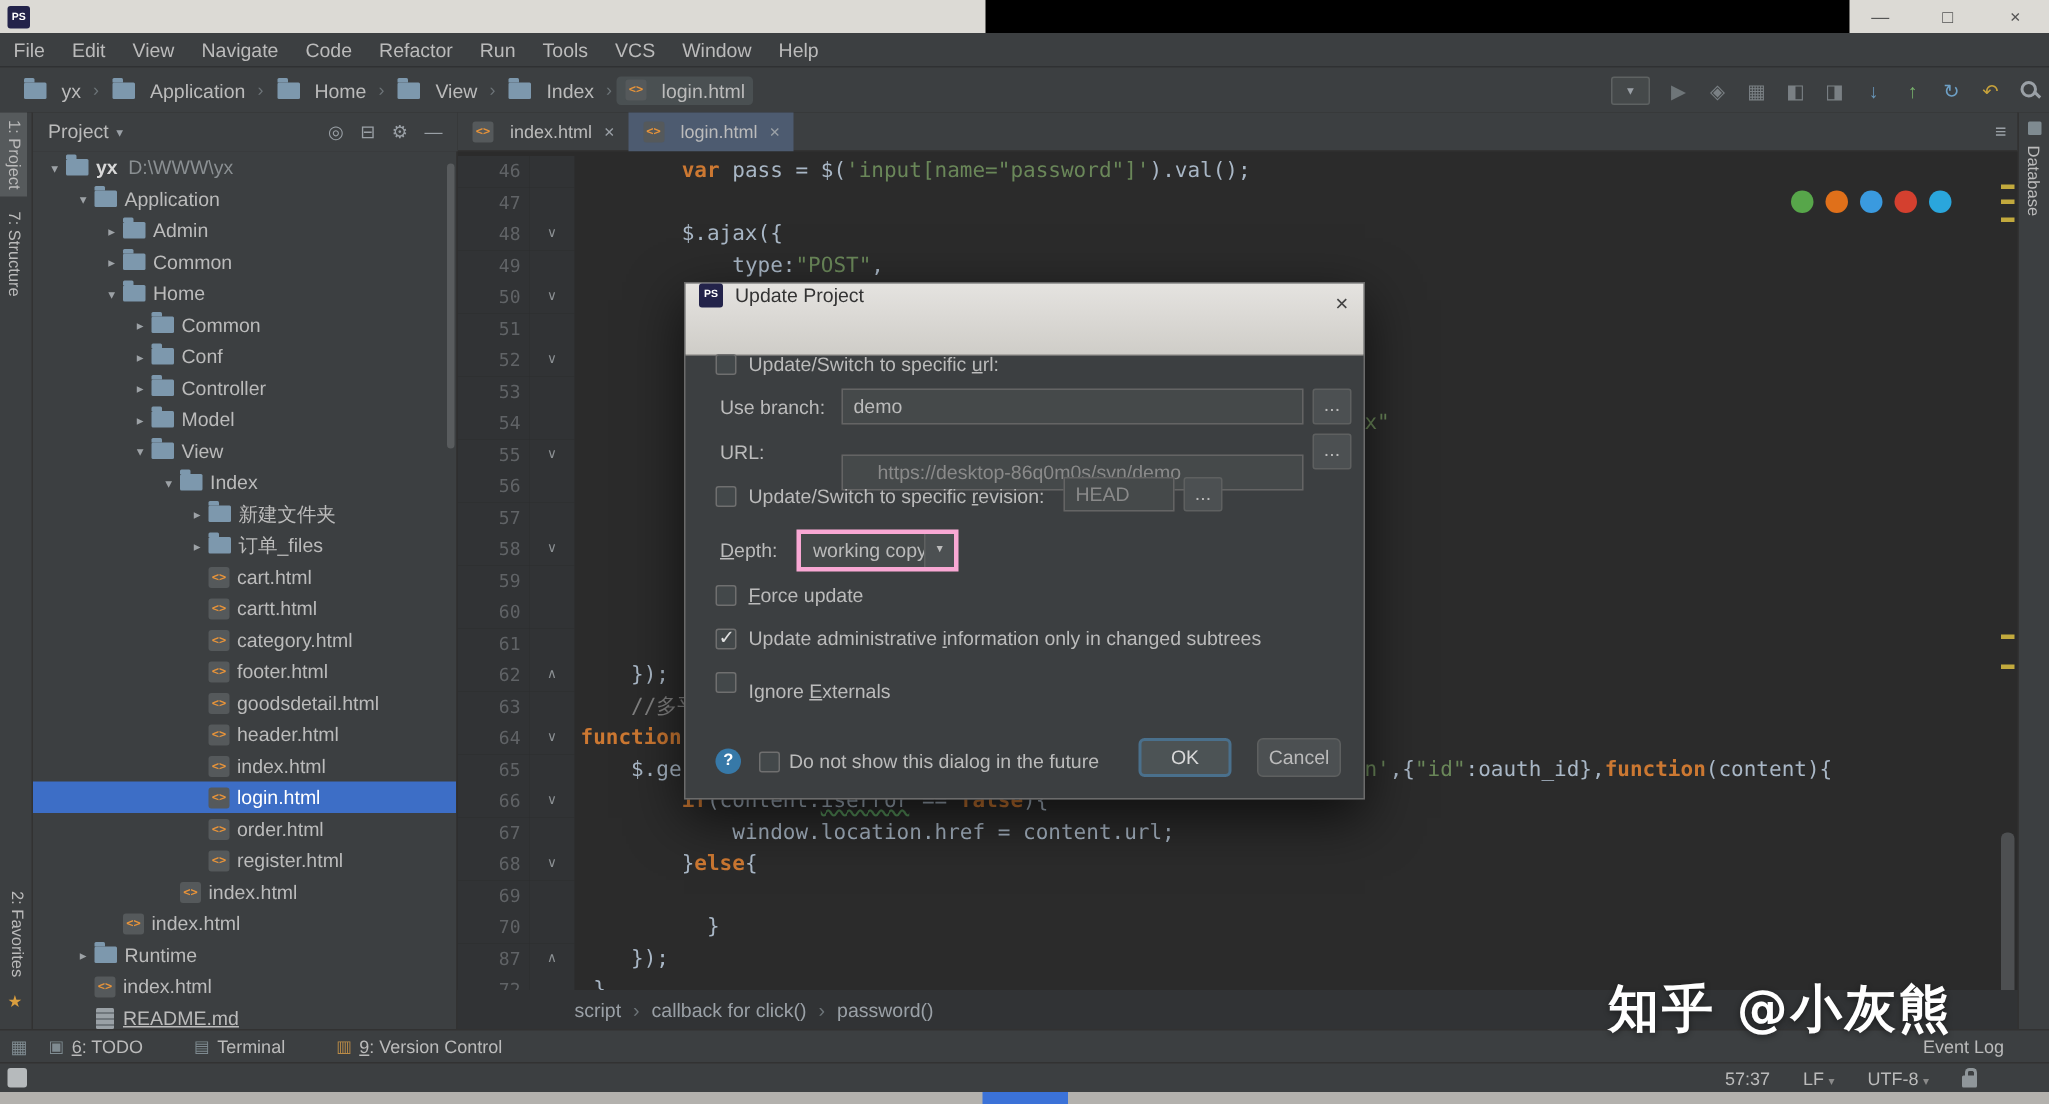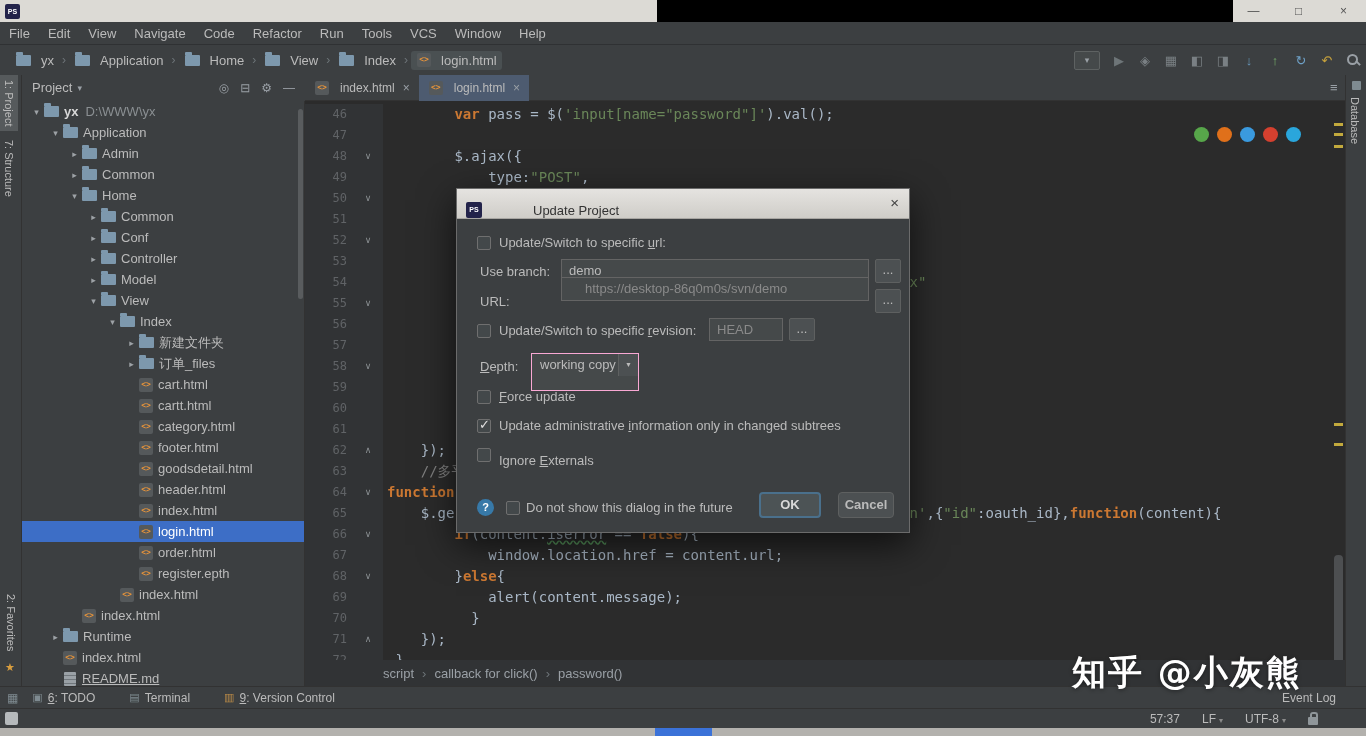--- a/index.html
+++ b/index.html
@@ -110,42 +110,42 @@
   .sb-right{position:absolute;right:48px;top:0;height:20px;display:flex;align-items:center;gap:22px;}
   .sb-caret-down{font-size:8px;color:#8a8a8a;margin-left:3px;}
   .lock{position:relative;width:10px;height:8px;background:#8f969a;border-radius:1px;margin-top:3px;}
   .lock::before{content:"";position:absolute;top:-5px;left:2px;width:4px;height:5px;
                 border:2px solid #8f969a;border-bottom:none;border-radius:3px 3px 0 0;}
   .bottom-strip{position:absolute;left:0;top:728px;width:1366px;height:8px;background:#b3b1ad;}
   .progress-seg{position:absolute;left:655px;top:0;width:57px;height:8px;background:#3b72d8;}
   
   .dialog{position:absolute;left:456px;top:188px;width:454px;height:345px;background:#3c3f41;
           border:1px solid #6b6b6b;box-shadow:0 12px 34px rgba(0,0,0,0.65);z-index:50;font-size:13px;}
-  .dlg-title{position:absolute;left:0;top:0;right:0;height:30px;
-             background:linear-gradient(#e5e3e0,#cfcdc8);display:flex;align-items:flex-end;
-             color:#333;border-bottom:1px solid #a8a6a2;gap:43px;}
+  .dlg-title{position:absolute;left:0;top:0;right:0;height:48px;
+             background:linear-gradient(#e5e3e0,#cfcdc8);display:flex;align-items:flex-start;
+             color:#333;border-bottom:1px solid #a8a6a2;}
   .dlg-icon{display:inline-block;width:16px;height:16px;margin:0 8px 0 9px;background:#23234a;color:#fff;
             font:bold 7px/16px "Liberation Sans",sans-serif;text-align:center;border-radius:2px;}
   .dlg-close{position:absolute;right:10px;top:6px;color:#444;font-size:15px;line-height:16px;}
   .cb{position:absolute;width:14px;height:14px;background:#43484a;border:1px solid #6f6f6f;border-radius:2px;}
   .cb.checked::after{content:"✓";position:absolute;left:1px;top:-3px;color:#e0e0e0;font-size:13px;}
   .dl{position:absolute;color:#bbbbbb;white-space:nowrap;}
   .fld{position:absolute;background:#45494a;border:1px solid #646464;color:#bbbbbb;
        padding:0 7px;height:24px;line-height:22px;white-space:nowrap;overflow:hidden;}
   .fld.dim{color:#8a8a8a;}
   .browse{position:absolute;width:26px;height:24px;background:#4c5052;border:1px solid #5e6060;
           border-radius:2px;color:#bbbbbb;text-align:center;line-height:20px;font-size:13px;}
-  .combo-d{position:absolute;width:108px;height:38px;background:#45494a;border:1px solid #f9a8d4;
+  .combo-d{position:absolute;width:108px;height:28px;background:#45494a;border:3px solid #f9a8d4;
            color:#bbbbbb;line-height:22px;padding-left:8px;}
   .combo-arrow{position:absolute;right:0;top:0;width:20px;height:22px;background:#4c5052;
                border-left:1px solid #5e6060;text-align:center;font-size:7px;line-height:22px;color:#bbbbbb;}
   .help{position:absolute;width:17px;height:17px;border-radius:50%;background:#3779a8;color:#fff;
         font:bold 11px/17px "Liberation Sans",sans-serif;text-align:center;}
   .btn{position:absolute;height:26px;background:#4c5052;border:1px solid #5e6060;border-radius:4px;
-       color:#bbbbbb;text-align:center;line-height:24px;font-weight:bold;}
+       color:#bbbbbb;text-align:center;line-height:24px;}
   .btn-ok{border:2px solid #4a708c;line-height:22px;background:#4c5355;color:#d8d8d8;}
   
   .watermark{position:absolute;left:1072px;top:650px;z-index:100;color:#ffffff;font-size:34px;
              font-weight:bold;letter-spacing:2px;font-family:"DejaVu Sans",sans-serif;
              text-shadow:0 1px 4px rgba(0,0,0,0.45);white-space:nowrap;}
 </style>
 </head>
 <body>
 
 <div class="stage">
@@ -353,21 +353,21 @@
         <span class="tlabel">login.html</span>
       </div>
       <div class="trow" style="padding-left: 103px;">
         <span class="tw"></span>
         <span class="ic-html">&lt;&gt;</span>
         <span class="tlabel">order.html</span>
       </div>
       <div class="trow" style="padding-left: 103px;">
         <span class="tw"></span>
         <span class="ic-html">&lt;&gt;</span>
-        <span class="tlabel">register.epth</span>
+        <span class="tlabel">register.html</span>
       </div>
       <div class="trow" style="padding-left: 84px;">
         <span class="tw"></span>
         <span class="ic-html">&lt;&gt;</span>
         <span class="tlabel">index.html</span>
       </div>
       <div class="trow" style="padding-left: 46px;">
         <span class="tw"></span>
         <span class="ic-html">&lt;&gt;</span>
         <span class="tlabel">index.html</span>
@@ -502,29 +502,28 @@
         <span class="code"><span class="tk-d">            </span><span class="tk-d">window.location.href = content.url;</span></span>
       </div>
       <div class="code-line">
         <span class="ln">68</span>
         <span class="fold">∨</span>
         <span class="code"><span class="tk-d">        </span><span class="tk-d">}</span><span class="tk-k">else</span><span class="tk-d">{</span></span>
       </div>
       <div class="code-line">
         <span class="ln">69</span>
         <span class="fold"></span>
-        <span class="code"><span class="tk-d">            </span><span class="tk-d">alert(content.message);</span></span>
       </div>
       <div class="code-line">
         <span class="ln">70</span>
         <span class="fold"></span>
         <span class="code"><span class="tk-d">          </span><span class="tk-d">}</span></span>
       </div>
       <div class="code-line">
-        <span class="ln">71</span>
+        <span class="ln">87</span>
         <span class="fold">∧</span>
         <span class="code"><span class="tk-d">    </span><span class="tk-d">});</span></span>
       </div>
       <div class="code-line">
         <span class="ln">72</span>
         <span class="fold"></span>
         <span class="code"><span class="tk-d"> </span><span class="tk-d">}</span></span>
       </div>
     </div>
 
@@ -561,21 +560,21 @@
     </div>
 
     <span class="cb" style="left:20px;top:47px;"></span>
     <span class="dl" style="left:42px;top:46px;"><span>Update/Switch to specific </span><span class="mn">u</span><span>rl:</span></span>
 
     <span class="dl" style="left:23px;top:75px;">Use branch:</span>
     <span class="fld" style="left:104px;top:70px;width:308px;">demo</span>
     <span class="browse" style="left:418px;top:70px;">...</span>
 
     <span class="dl" style="left:23px;top:105px;">URL:</span>
-    <span class="fld dim" style="left:104px;top:88px;width:308px;padding-left:23px;">https://desktop-86q0m0s/svn/demo</span>
+    <span class="fld dim" style="left:104px;top:114px;width:308px;padding-left:23px;">https://desktop-86q0m0s/svn/demo</span>
     <span class="browse" style="left:418px;top:100px;">...</span>
 
     <span class="cb" style="left:20px;top:135px;"></span>
     <span class="dl" style="left:42px;top:134px;"><span>Update/Switch to specific </span><span class="mn">r</span><span>evision:</span></span>
     <span class="fld dim" style="left:252px;top:129px;width:74px;height:23px;line-height:21px;">HEAD</span>
     <span class="browse" style="left:332px;top:129px;height:23px;line-height:19px;">...</span>
 
     <span class="dl" style="left:23px;top:170px;"><span></span><span class="mn">D</span><span>epth:</span></span>
     <span class="combo-d" style="left:74px;top:164px;"><span>working copy</span><span class="combo-arrow">▼</span></span>
 

